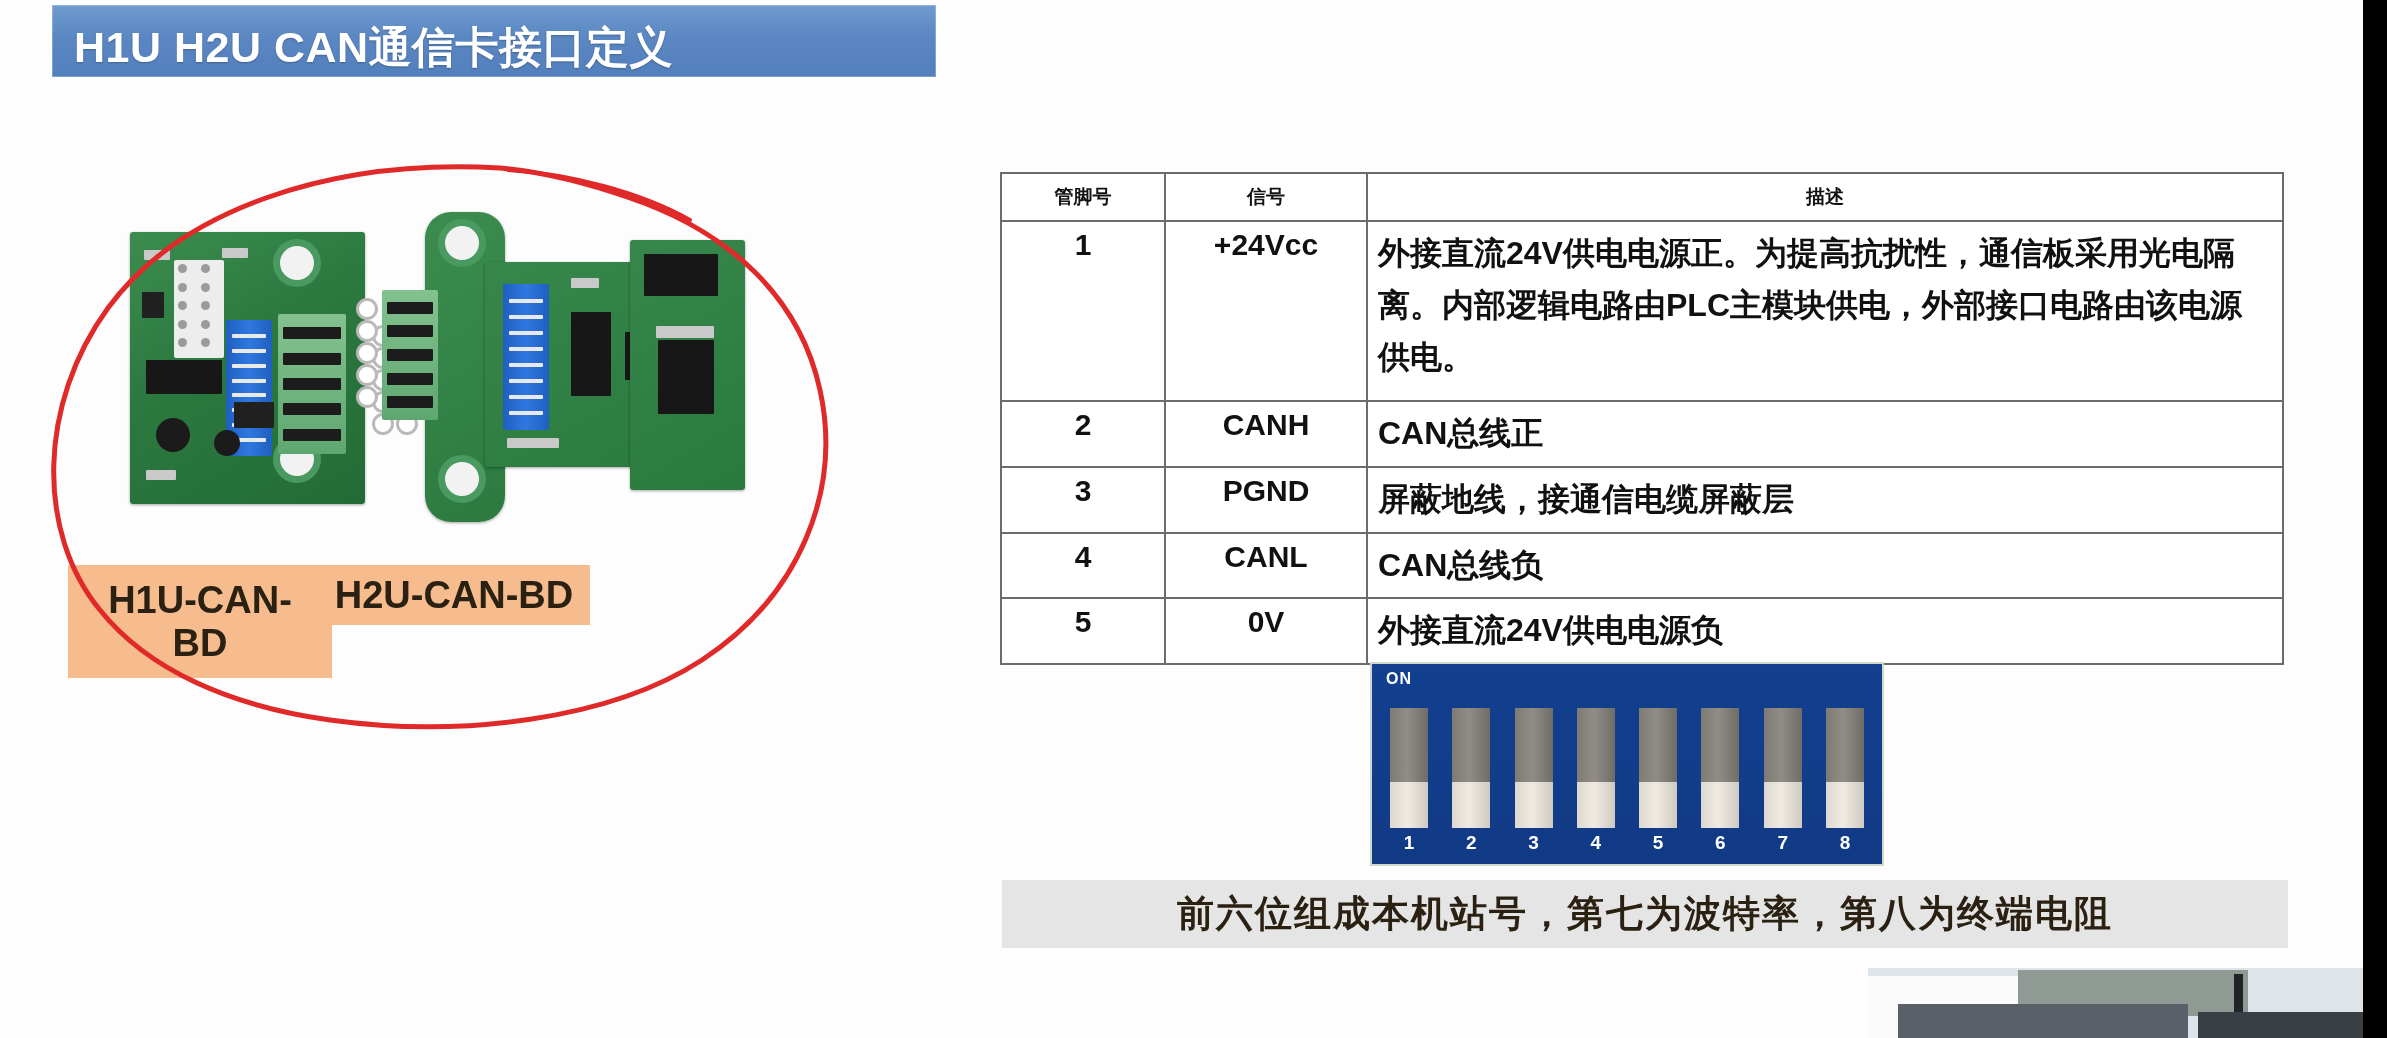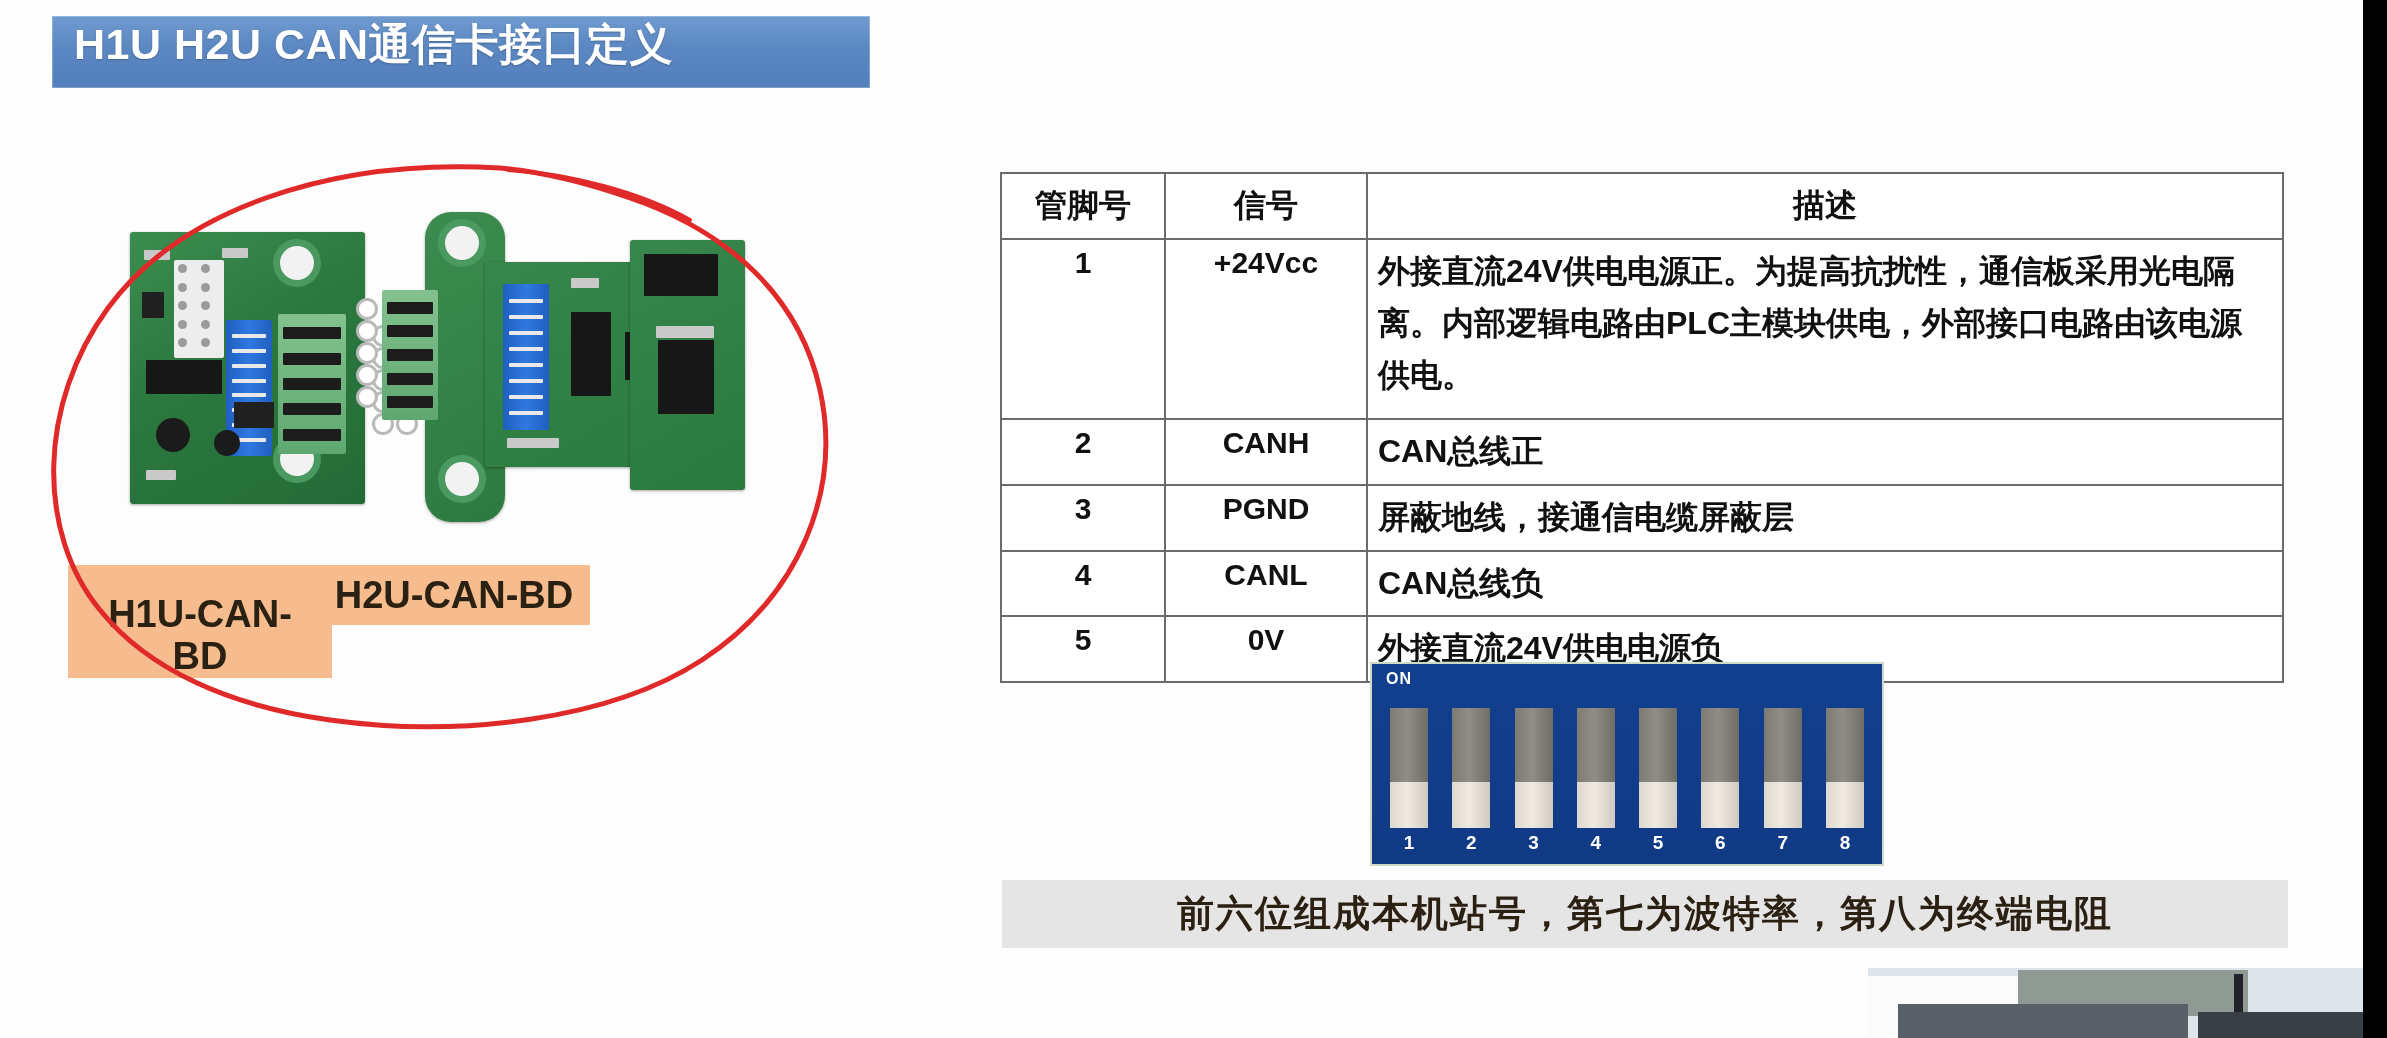--- a/index.html
+++ b/index.html
@@ -10,24 +10,24 @@
   }
 
   
   #right-band{
     position:absolute;left:2363px;top:0;width:24px;height:1038px;
     background:#000000;
   }
 
   
   #title-banner{
-    position:absolute;left:52px;top:5px;width:818px;height:72px;
+    position:absolute;left:52px;top:5px;width:884px;height:72px;
     background:linear-gradient(180deg,#6f9bd0 0%,#5b87c2 45%,#5280bd 100%);
     box-shadow:inset 0 0 0 1px rgba(255,255,255,.25);
-    display:flex;align-items:flex-start;margin-top:11px;
+    display:flex;align-items:flex-end;
   }
   #title-banner .txt{
     color:#ffffff;font-size:43px;font-weight:bold;letter-spacing:.5px;
     padding-left:22px;white-space:nowrap;
     text-shadow:0 1px 2px rgba(0,0,0,.25);
   }
 
   
   #photo-area{
     position:absolute;left:30px;top:140px;width:910px;height:600px;
@@ -62,37 +62,37 @@
   .smd{position:absolute;background:#c9c9c9;border-radius:1px;}
   .hdr{position:absolute;background:#ededed;border-radius:2px;
        display:grid;grid-template-columns:1fr 1fr;gap:3px;padding:4px;}
   .hdr i{display:block;width:9px;height:9px;border-radius:50%;background:#9b9b9b;}
   .cap{position:absolute;background:#1b1b1b;border-radius:50%;}
 
   
   .tagbox{position:absolute;background:#f6bc8e;color:#2b2112;
           font-weight:bold;display:flex;align-items:center;justify-content:center;
           text-align:center;line-height:1.12;font-size:38px;}
-  #tag-h1u{left:38px;top:425px;width:264px;height:113px;align-items:flex-end;}
+  #tag-h1u{left:38px;top:425px;width:264px;height:113px;}
   #tag-h2u{left:288px;top:425px;width:272px;height:60px;}
 
   
   #red-circle{position:absolute;left:0;top:0;width:910px;height:600px;
               pointer-events:none;}
 
   
   #pin-table{
     position:absolute;left:1000px;top:172px;width:1284px;
     border-collapse:collapse;background:#ffffff;
     font-size:27px;color:#111;
   }
   #pin-table th,#pin-table td{
     border:2px solid #6b6b6b;padding:6px 10px;vertical-align:top;
   }
-  #pin-table th{font-weight:bold;text-align:center;font-size:32px;padding:10px 0;}
+  #pin-table th{font-weight:bold;text-align:center;font-size:19px;padding:10px 0;}
   #pin-table td.c-pin{width:142px;text-align:center;font-weight:bold;font-size:30px;}
   #pin-table td.c-sig{width:180px;text-align:center;font-weight:bold;font-size:30px;}
   #pin-table td.c-desc{text-align:left;line-height:1.62;font-size:32px;font-weight:bold;}
   #pin-table tr.tall td{height:166px;}
 
   
   #dip-figure{
     position:absolute;left:1370px;top:662px;width:510px;height:200px;
     background:#123f8e;border:2px solid #cfd9c7;
     background:linear-gradient(180deg,#12408f 0%,#113a85 100%);

